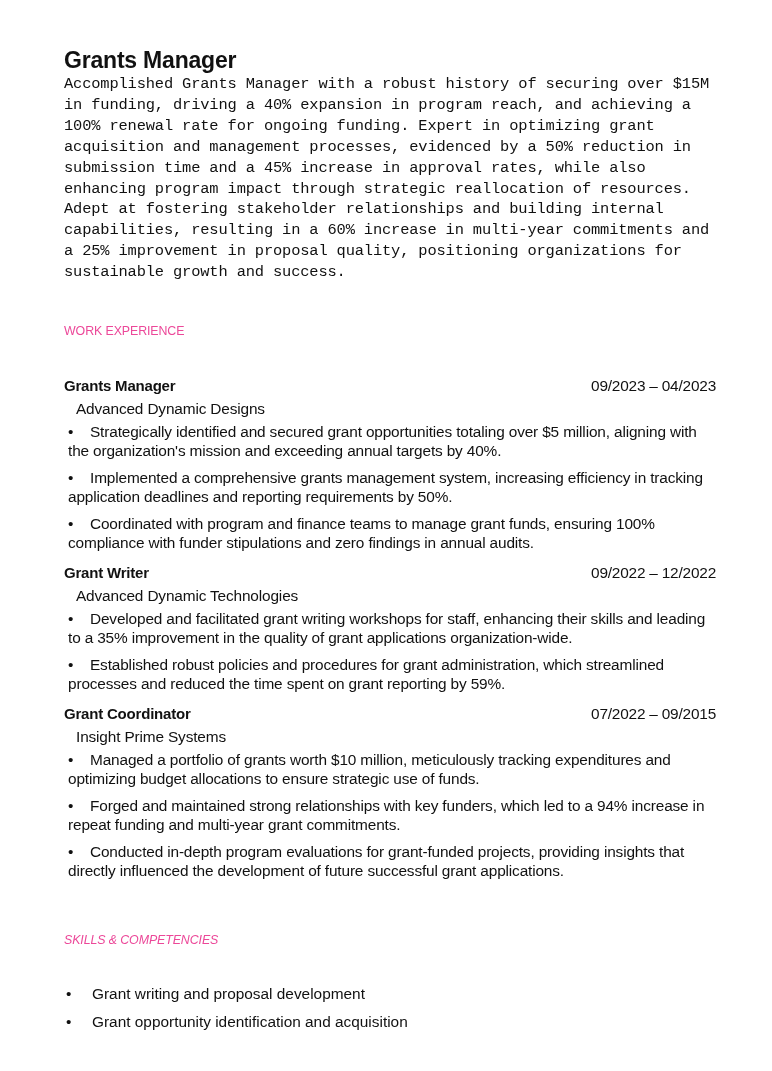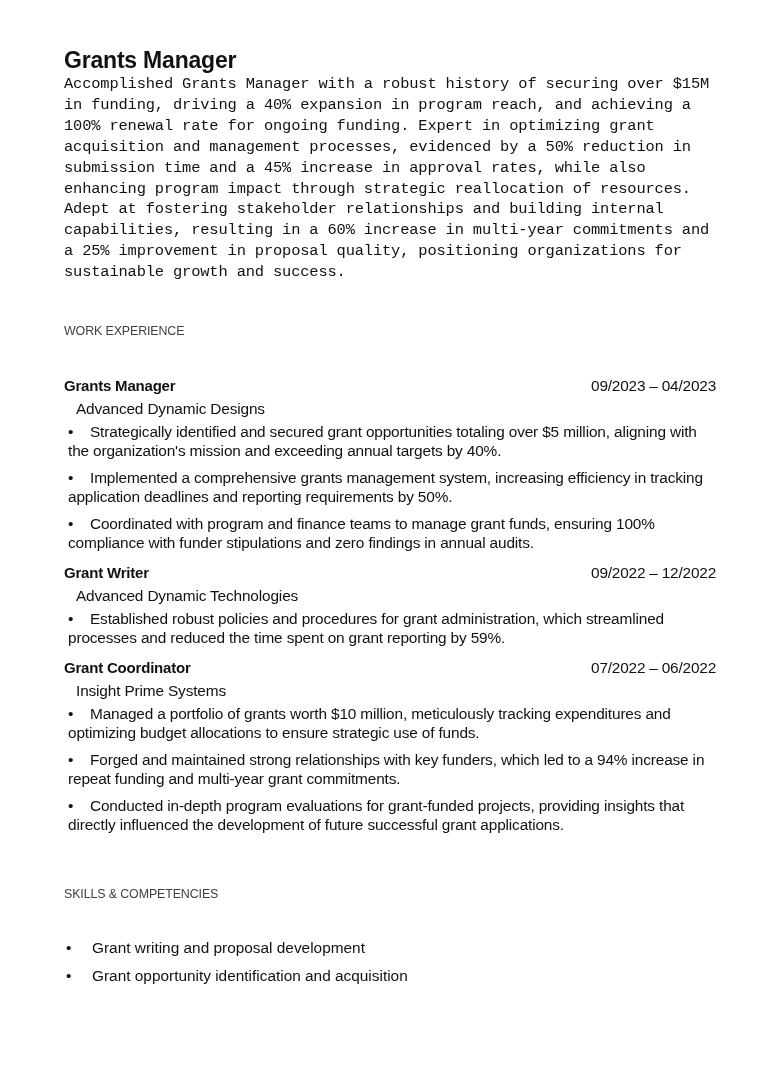--- a/index.html
+++ b/index.html
@@ -3,32 +3,32 @@
   <meta charset="utf-8">
   <style>
     html, body { margin: 0; padding: 0; background: #ffffff; }
     body {
       width: 772px; height: 1071px; overflow: hidden; position: relative;
       font-family: "Liberation Sans", sans-serif; color: #111111;
     }
     .page { position: absolute; left: 64px; top: 46px; width: 648px; }
     .name { font-size: 23px; font-weight: bold; line-height: 28px; margin: 0; letter-spacing: -0.2px; }
     .summary { font-size: 15.4px; line-height: 20.9px; margin: 0; letter-spacing: -0.15px; font-family: Liberation Mono, monospace; }
-    .section-title { font-size: 12.4px; line-height: 16px; text-transform: uppercase; letter-spacing: -0.1px; color: #404040; }
+    .section-title { font-size: 12.4px; line-height: 16px; text-transform: uppercase; letter-spacing: -0.1px; color: #ec4899; }
     .sec-work { margin-top: 40px; }
     .jobs { margin-top: 36px; }
     .job { margin-bottom: 10px; }
     .job-head { display: flex; justify-content: space-between; align-items: baseline; height: 22px; }
     .job-title { font-size: 15px; font-weight: bold; line-height: 22px; letter-spacing: -0.2px; }
     .job-dates { font-size: 15.4px; line-height: 22px; letter-spacing: -0.2px; margin-right: -4px; }
     .company { font-size: 15.4px; line-height: 23px; letter-spacing: -0.15px; margin-left: 12px; }
     .bullets { list-style: none; margin: 0; padding: 0; }
     .bullets li { font-size: 15.4px; line-height: 19px; margin: 2px 0 8px 4px; letter-spacing: -0.15px; }
     .bullets li .dot { display: inline-block; width: 22px; }
-    .sec-skills { margin-top: 52px; }
+    .sec-skills { margin-top: 52px; font-style: italic; }
     .skills { list-style: none; margin: 32px 0 0 0; padding: 0; }
     .skills li { font-size: 15.4px; line-height: 28px; display: flex; }
     .skills li .dot { display: inline-block; width: 26px; padding-left: 2px; }
   </style>
 </head>
 <body>
 
 <div class="page">
   <h1 class="name">Grants Manager</h1>
   <p class="summary">Accomplished Grants Manager with a robust history of securing over $15M in funding, driving a 40% expansion in program reach, and achieving a 100% renewal rate for ongoing funding. Expert in optimizing grant acquisition and management processes, evidenced by a 50% reduction in submission time and a 45% increase in approval rates, while also enhancing program impact through strategic reallocation of resources. Adept at fostering stakeholder relationships and building internal capabilities, resulting in a 60% increase in multi-year commitments and a 25% improvement in proposal quality, positioning organizations for sustainable growth and success.</p>
@@ -50,28 +50,29 @@
       </ul>
     </div>
 
     <div class="job">
       <div class="job-head">
         <span class="job-title">Grant Writer</span>
         <span class="job-dates">09/2022 – 12/2022</span>
       </div>
       <div class="company">Advanced Dynamic Technologies</div>
       <ul class="bullets">
+        <li><span class="dot">•</span><span>Developed and facilitated grant writing workshops for staff, enhancing their skills and leading to a 35% improvement in the quality of grant applications organization-wide.</span></li>
         <li><span class="dot">•</span><span>Established robust policies and procedures for grant administration, which streamlined processes and reduced the time spent on grant reporting by 59%.</span></li>
       </ul>
     </div>
 
     <div class="job">
       <div class="job-head">
         <span class="job-title">Grant Coordinator</span>
-        <span class="job-dates">07/2022 – 06/2022</span>
+        <span class="job-dates">07/2022 – 09/2015</span>
       </div>
       <div class="company">Insight Prime Systems</div>
       <ul class="bullets">
         <li><span class="dot">•</span><span>Managed a portfolio of grants worth $10 million, meticulously tracking expenditures and optimizing budget allocations to ensure strategic use of funds.</span></li>
         <li><span class="dot">•</span><span>Forged and maintained strong relationships with key funders, which led to a 94% increase in repeat funding and multi-year grant commitments.</span></li>
         <li><span class="dot">•</span><span>Conducted in-depth program evaluations for grant-funded projects, providing insights that directly influenced the development of future successful grant applications.</span></li>
       </ul>
     </div>
   </div>
 

